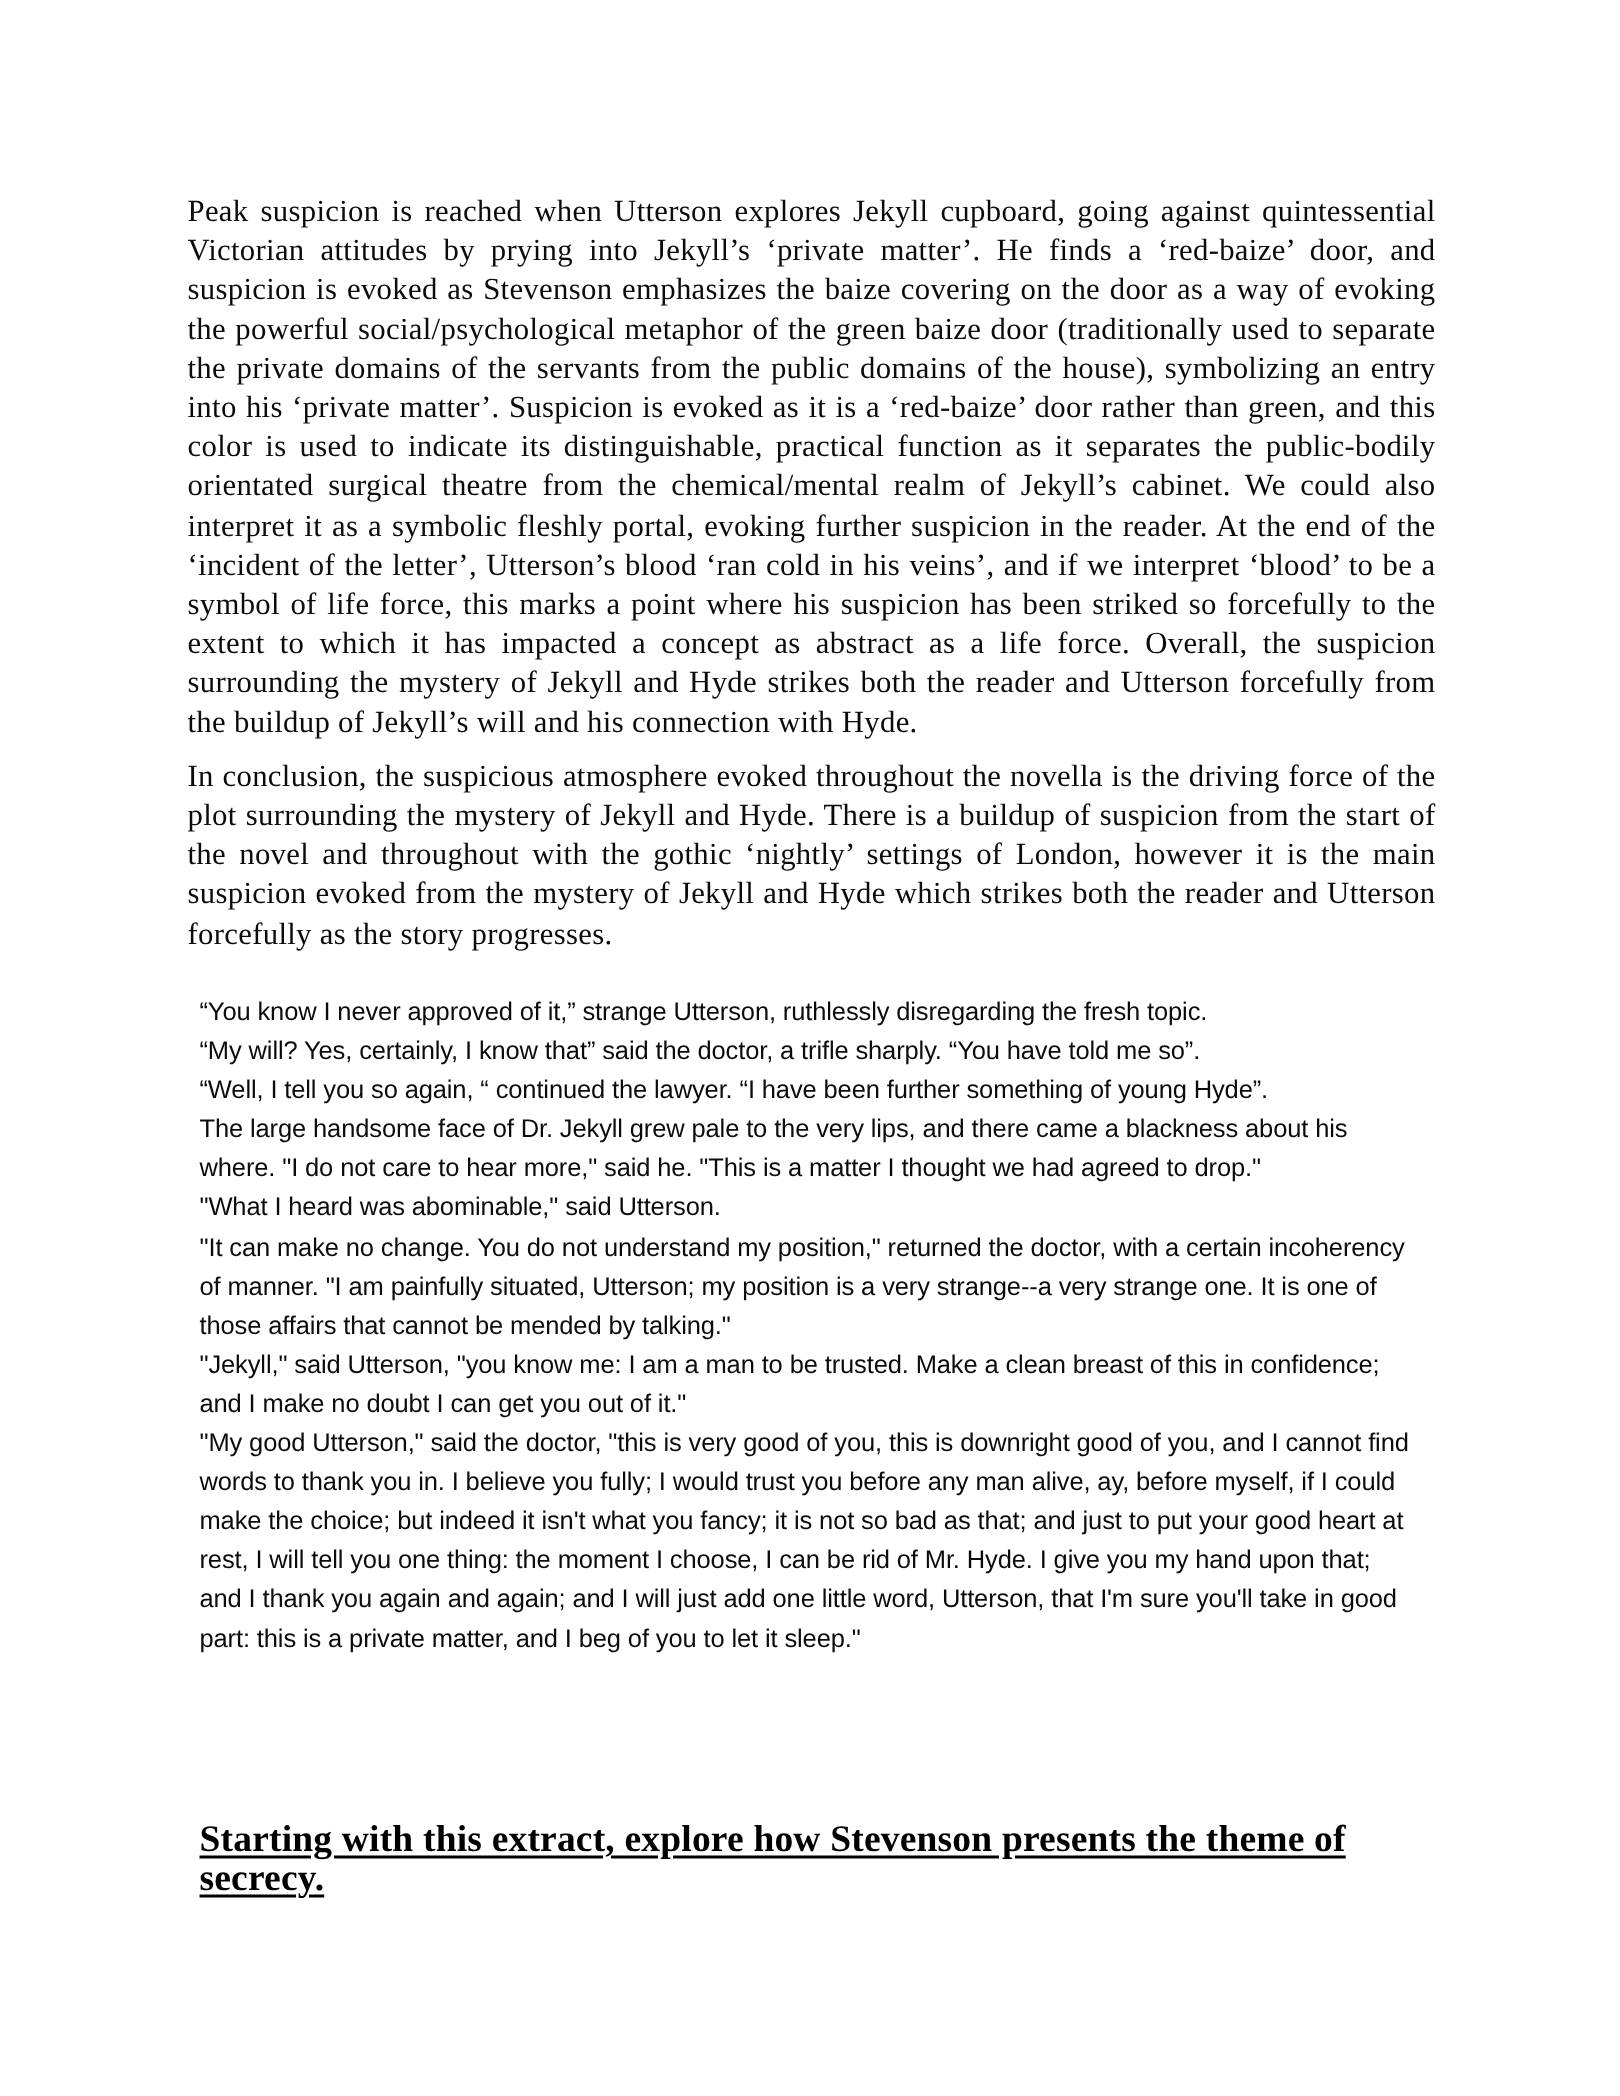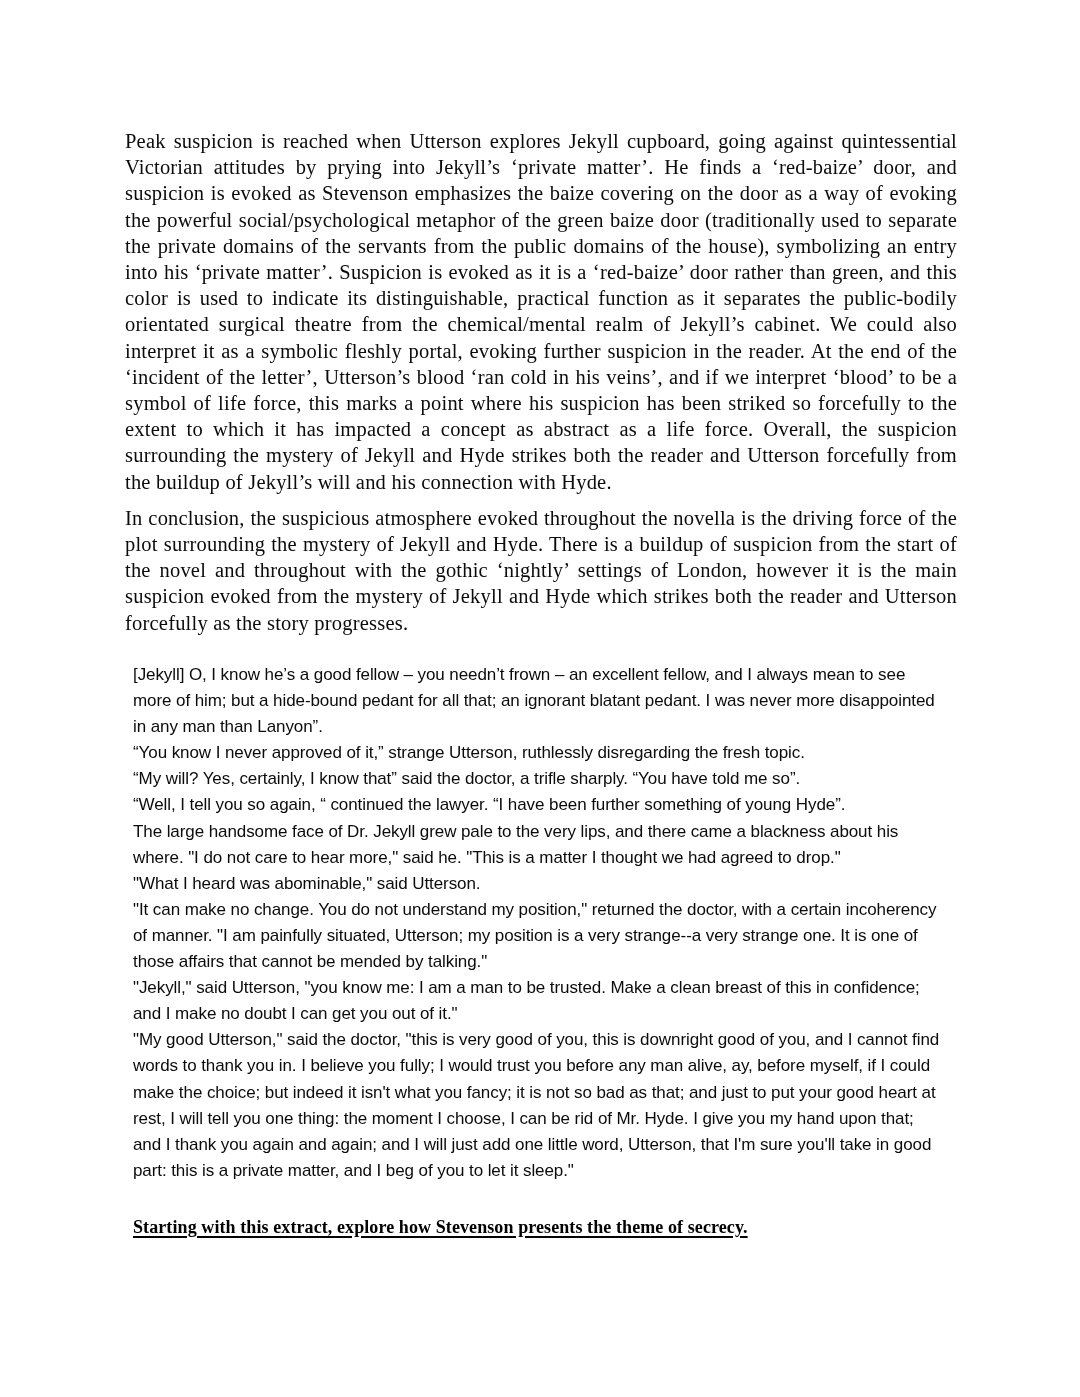--- a/index.html
+++ b/index.html
@@ -66,42 +66,41 @@
     letter-spacing: -0.005em;
   }
 
   
   .prompt-heading {
     position: absolute;
     left: 133px;
     top: 1214px;
     width: 830px;
     font-family: "Liberation Serif", serif;
-    font-size: 18px;
+    font-size: 25px;
     line-height: 26px;
     font-weight: bold;
     color: #000000;
     text-decoration: underline;
     text-underline-offset: 3px;
     text-decoration-thickness: 2px;
     letter-spacing: 0.005em;
   }
 </style>
 </head>
 <body>
 
 <div class="page">
 
   <div class="body-block">
     <p class="body-para">Peak suspicion is reached when Utterson explores Jekyll cupboard, going against quintessential Victorian attitudes by prying into Jekyll’s ‘private matter’. He finds a ‘red-baize’ door, and suspicion is evoked as Stevenson emphasizes the baize covering on the door as a way of evoking the powerful social/psychological metaphor of the green baize door (traditionally used to separate the private domains of the servants from the public domains of the house), symbolizing an entry into his ‘private matter’. Suspicion is evoked as it is a ‘red-baize’ door rather than green, and this color is used to indicate its distinguishable, practical function as it separates the public-bodily orientated surgical theatre from the chemical/mental realm of Jekyll’s cabinet. We could also interpret it as a symbolic fleshly portal, evoking further suspicion in the reader. At the end of the ‘incident of the letter’, Utterson’s blood ‘ran cold in his veins’, and if we interpret ‘blood’ to be a symbol of life force, this marks a point where his suspicion has been striked so forcefully to the extent to which it has impacted a concept as abstract as a life force. Overall, the suspicion surrounding the mystery of Jekyll and Hyde strikes both the reader and Utterson forcefully from the buildup of Jekyll’s will and his connection with Hyde.</p>
     <p class="body-para">In conclusion, the suspicious atmosphere evoked throughout the novella is the driving force of the plot surrounding the mystery of Jekyll and Hyde. There is a buildup of suspicion from the start of the novel and throughout with the gothic ‘nightly’ settings of London, however it is the main suspicion evoked from the mystery of Jekyll and Hyde which strikes both the reader and Utterson forcefully as the story progresses.</p>
   </div>
 
   <div class="extract-block">
-    <p class="extract-line">[Jekyll] O, I know he’s a good fellow – you needn’t frown – an excellent fellow, and I always mean to see more of him; but a hide-bound pedant for all that; an ignorant blatant pedant. I was never more disappointed in any man than Lanyon”.</p>
     <p class="extract-line">“You know I never approved of it,” strange Utterson, ruthlessly disregarding the fresh topic.</p>
     <p class="extract-line">“My will? Yes, certainly, I know that” said the doctor, a trifle sharply. “You have told me so”.</p>
     <p class="extract-line">“Well, I tell you so again, “ continued the lawyer. “I have been further something of young Hyde”.</p>
     <p class="extract-line">The large handsome face of Dr. Jekyll grew pale to the very lips, and there came a blackness about his where. "I do not care to hear more," said he. "This is a matter I thought we had agreed to drop."</p>
     <p class="extract-line">"What I heard was abominable," said Utterson.</p>
     <p class="extract-line">"It can make no change. You do not understand my position," returned the doctor, with a certain incoherency of manner. "I am painfully situated, Utterson; my position is a very strange--a very strange one. It is one of those affairs that cannot be mended by talking."</p>
     <p class="extract-line">"Jekyll," said Utterson, "you know me: I am a man to be trusted. Make a clean breast of this in confidence; and I make no doubt I can get you out of it."</p>
     <p class="extract-line">"My good Utterson," said the doctor, "this is very good of you, this is downright good of you, and I cannot find words to thank you in. I believe you fully; I would trust you before any man alive, ay, before myself, if I could make the choice; but indeed it isn't what you fancy; it is not so bad as that; and just to put your good heart at rest, I will tell you one thing: the moment I choose, I can be rid of Mr. Hyde. I give you my hand upon that; and I thank you again and again; and I will just add one little word, Utterson, that I'm sure you'll take in good part: this is a private matter, and I beg of you to let it sleep."</p>
   </div>
 

